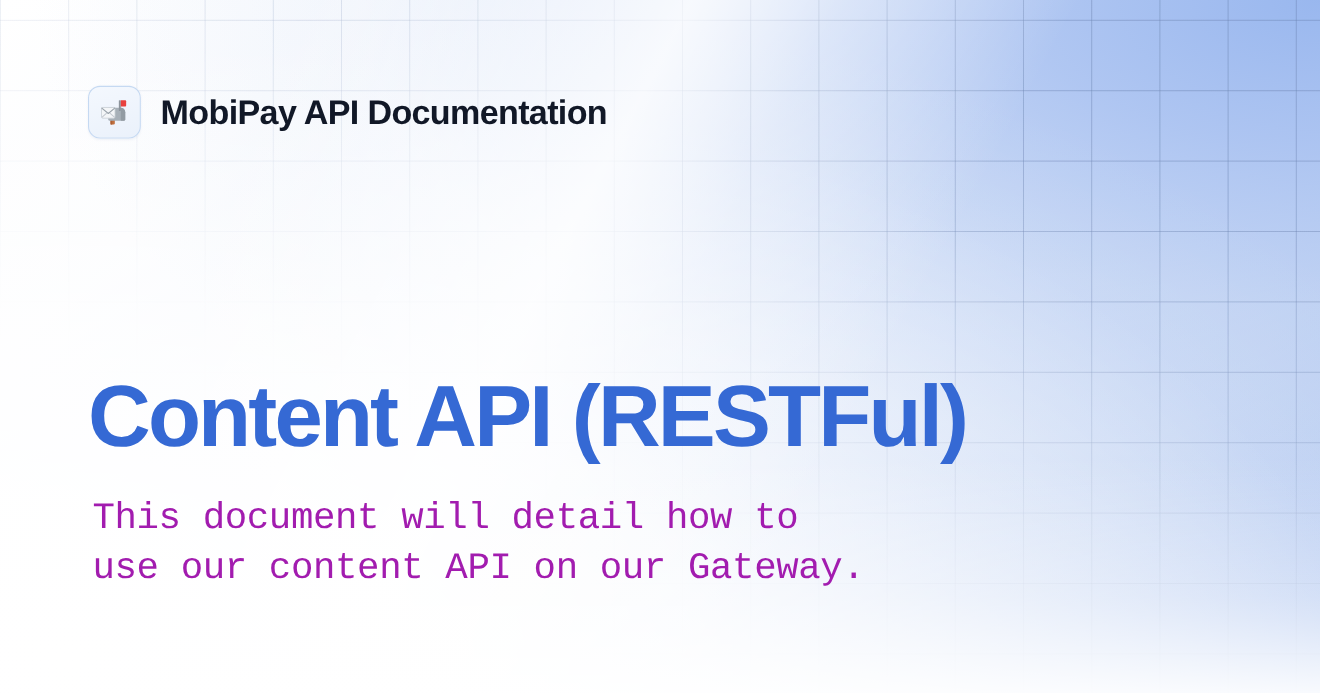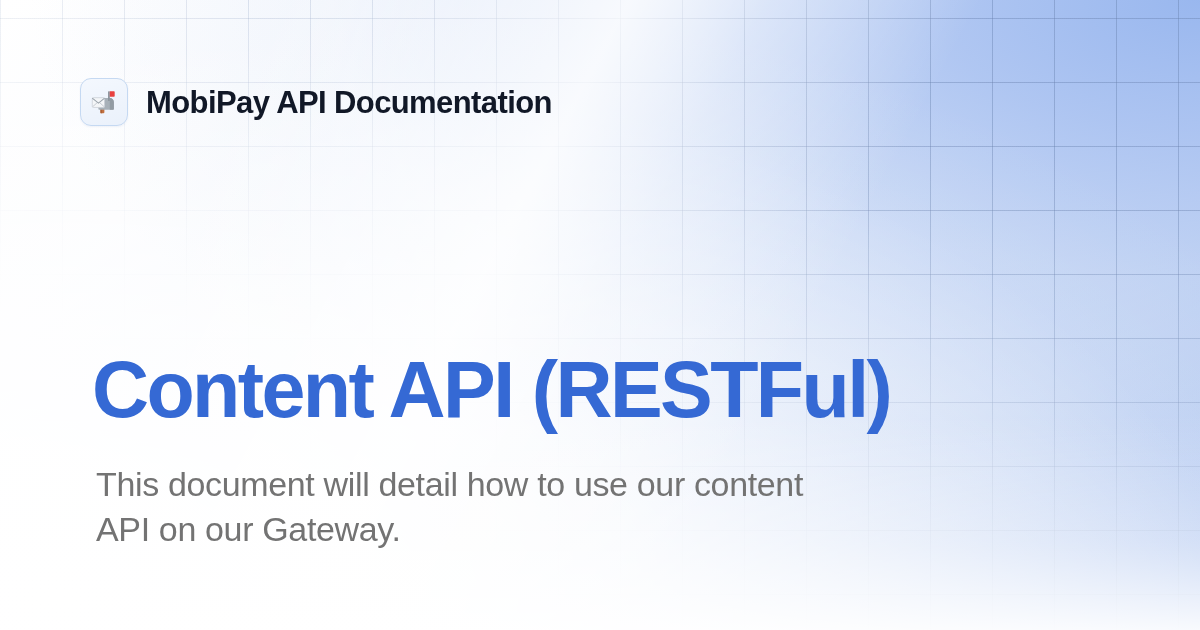--- a/index.html
+++ b/index.html
@@ -174,32 +174,33 @@
     left: 80px;
     top: 336px;
     right: 70px;
   }
   .hero-title {
     font-size: 79px;
     font-weight: 700;
     letter-spacing: -2.6px;
     line-height: 1.06;
     color: #3569d4;
-    margin: 12px;
+    margin: 0;
     white-space: nowrap;
   }
   .hero-subtitle {
-    margin: 16px;
+    margin: 4px;
     margin-top: 30px;
     font-size: 34px;
     font-weight: 400;
     line-height: 1.33;
     letter-spacing: -0.35px;
-    color: #737373;
+    color: #a21caf;
     max-width: 720px;
+    font-family: Liberation Mono, monospace;
   }
 </style>
 </head>
 <body>
 
 <div class="og-card">
 
   <div class="bg-base"></div>
   <div class="bg-blue-pool"></div>
   <div class="bg-grid"></div>

